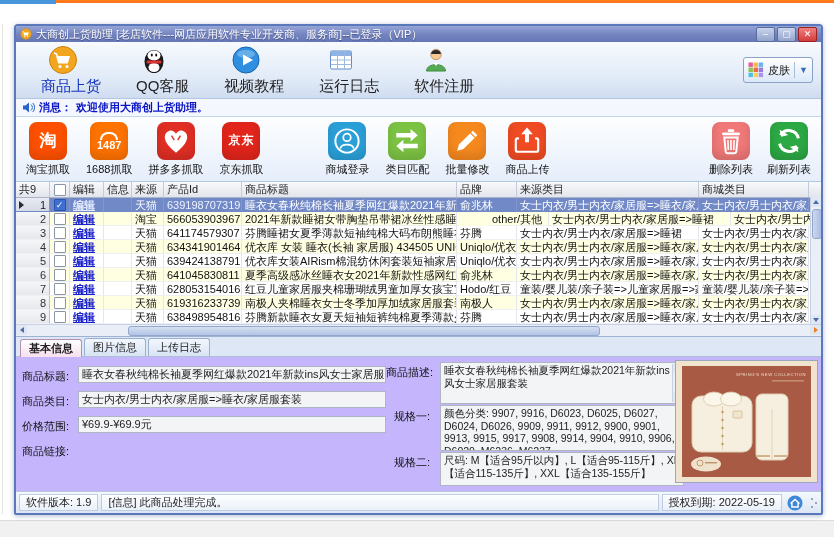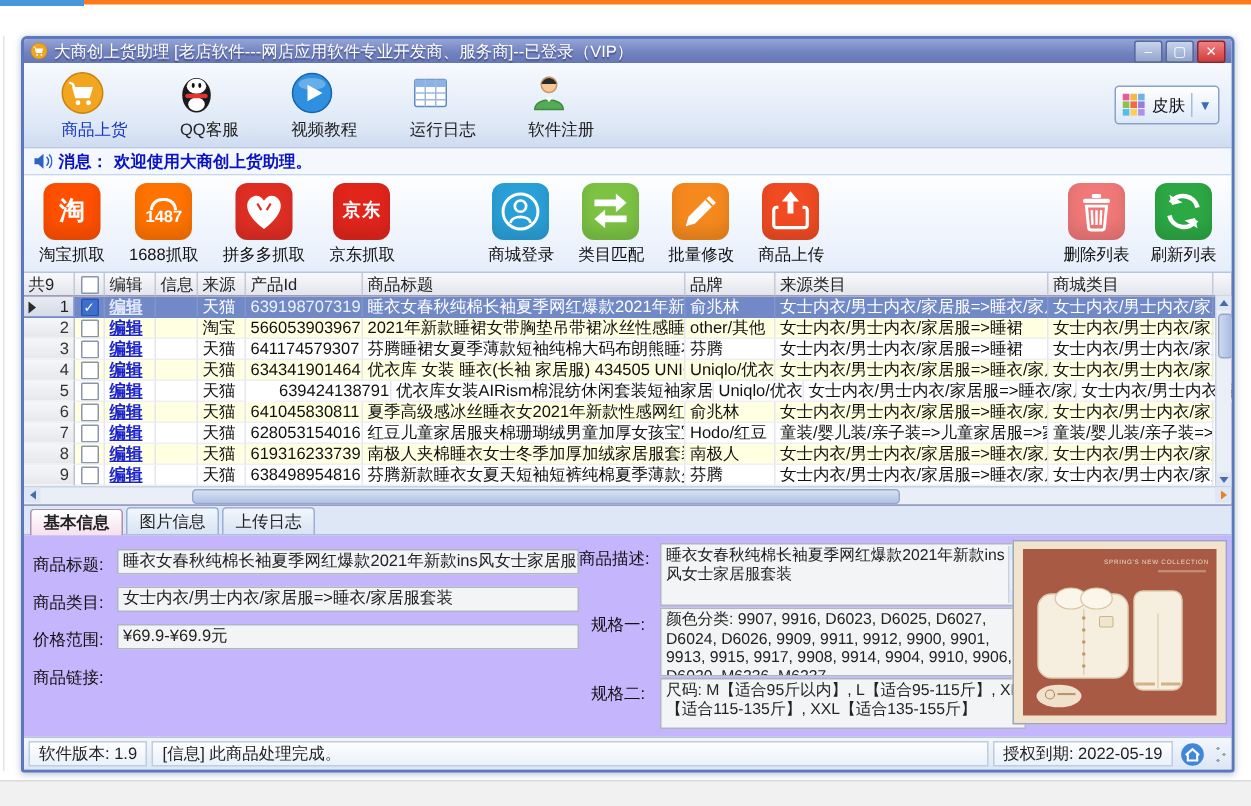--- a/index.html
+++ b/index.html
@@ -23,21 +23,21 @@
   .wb{width:17px;height:13px;border-radius:2px;border:1px solid #5a6a9a;display:flex;align-items:center;justify-content:center;
       font-size:9px;line-height:9px;color:#fff;background:linear-gradient(#c9d4ec,#93a4cc);cursor:pointer;}
   .wb.close{background:linear-gradient(#f08080,#d23c3c);border-color:#9c2020;}
 
   
   .toolbar1{height:56px;flex:0 0 56px;background:linear-gradient(#f7fafe,#dfe9f7 70%,#cfdcf0);
      border-bottom:1px solid #b5c6e0;display:flex;align-items:center;padding:0 8px;}
   .tb-items{display:flex;gap:18px;}
   .tb-item{display:flex;flex-direction:column;align-items:center;gap:2px;cursor:pointer;min-width:52px;}
   .tb-item .ticn{width:30px;height:30px;}
-  .tb-item .tlb{font-size:11px;color:#222;margin-left:17px;}
+  .tb-item .tlb{font-size:15px;color:#222;margin-left:17px;}
   .tb-item.active .tlb{color:#1534c0;}
   .skin-btn{margin-left:auto;display:flex;align-items:center;height:24px;border:1px solid #8aa2c8;border-radius:3px;
      background:linear-gradient(#ffffff,#dce8f8);padding:0 4px;cursor:pointer;gap:4px;}
   .skin-btn .sgrid{width:16px;height:16px;}
   .skin-arrow{color:#3a6ab8;font-size:9px;border-left:1px solid #a8bcd8;padding-left:4px;height:16px;display:flex;align-items:center;}
 
   
   .msgbar{height:17px;flex:0 0 17px;background:#f4f8fe;border-bottom:1px solid #c8d6ec;display:flex;align-items:center;padding:0 6px;gap:4px;}
   .msgbar .spk{width:13px;height:11px;}
   .msg-text{color:#0913c4;font-weight:bold;font-size:11px;}
@@ -363,21 +363,21 @@
             <span>2</span>
           </span>
           <span class="gcell" style="flex: 0 0 20px; width: 20px;">
             <span class="cbox"></span>
           </span>
           <span class="gcell" style="flex: 0 0 34px; width: 34px;"><a class="editlink">编辑</a></span>
           <span class="gcell" style="flex: 0 0 28px; width: 28px;"></span>
           <span class="gcell" style="flex: 0 0 32px; width: 32px;">淘宝</span>
           <span class="gcell" style="flex: 0 0 78px; width: 78px;">566053903967</span>
           <span class="gcell" style="flex: 0 0 215px; width: 215px;">2021年新款睡裙女带胸垫吊带裙冰丝性感睡袍睡衣家居服套装春夏季</span>
-          <span class="gcell" style="flex: 0 0 60px; width: 60px;">other/其他</span>
+          <span class="gcell" style="flex: 0 0 60px; width: 60px; margin-left: 32px;">other/其他</span>
           <span class="gcell" style="flex: 0 0 182px; width: 182px;">女士内衣/男士内衣/家居服=&gt;睡裙</span>
           <span class="gcell" style="flex: 0 0 110px; width: 110px;">女士内衣/男士内衣/家居服=&gt;睡裙</span>
         </div>
         <div class="grow">
           <span class="gcell c-rownum" style="flex: 0 0 34px; width: 34px;">
             <span>3</span>
           </span>
           <span class="gcell" style="flex: 0 0 20px; width: 20px;">
             <span class="cbox"></span>
           </span>
@@ -409,21 +409,21 @@
         <div class="grow">
           <span class="gcell c-rownum" style="flex: 0 0 34px; width: 34px;">
             <span>5</span>
           </span>
           <span class="gcell" style="flex: 0 0 20px; width: 20px;">
             <span class="cbox"></span>
           </span>
           <span class="gcell" style="flex: 0 0 34px; width: 34px;"><a class="editlink">编辑</a></span>
           <span class="gcell" style="flex: 0 0 28px; width: 28px;"></span>
           <span class="gcell" style="flex: 0 0 32px; width: 32px;">天猫</span>
-          <span class="gcell" style="flex: 0 0 78px; width: 78px; margin-left: 19px;">639424138791</span>
+          <span class="gcell" style="flex: 0 0 78px; width: 78px;">639424138791</span>
           <span class="gcell" style="flex: 0 0 215px; width: 215px;">优衣库女装AIRism棉混纺休闲套装短袖家居 睡衣夏 情侣亲子432992</span>
           <span class="gcell" style="flex: 0 0 60px; width: 60px;">Uniqlo/优衣库</span>
           <span class="gcell" style="flex: 0 0 182px; width: 182px;">女士内衣/男士内衣/家居服=&gt;睡衣/家居服套装</span>
           <span class="gcell" style="flex: 0 0 110px; width: 110px;">女士内衣/男士内衣/家居服=&gt;睡衣/家居服套装</span>
         </div>
         <div class="grow alt">
           <span class="gcell c-rownum" style="flex: 0 0 34px; width: 34px;">
             <span>6</span>
           </span>
           <span class="gcell" style="flex: 0 0 20px; width: 20px;">

